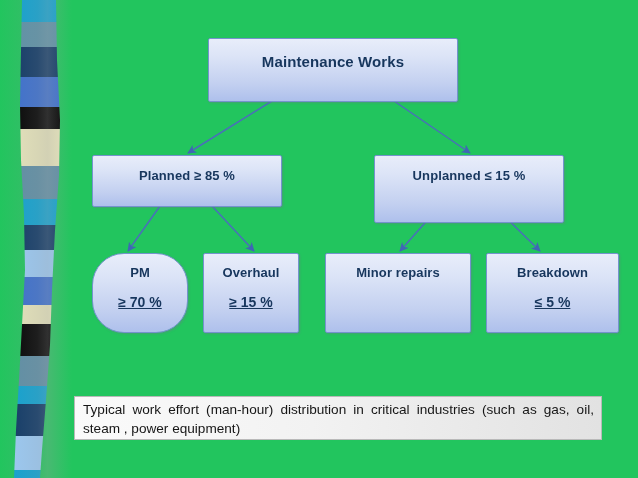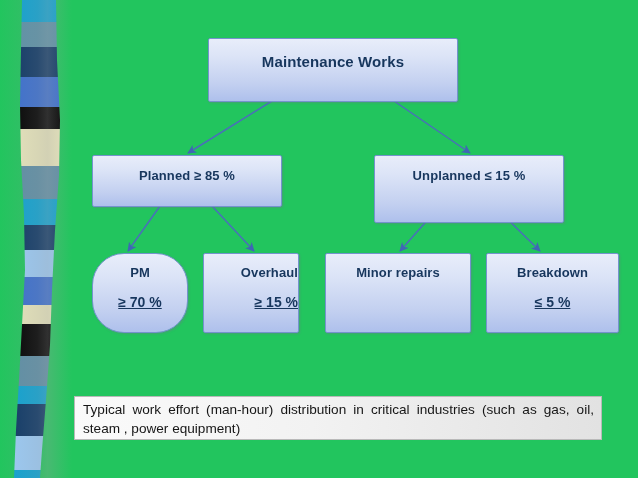--- a/index.html
+++ b/index.html
@@ -73,21 +73,21 @@
 
   #node-planned   { left: 92px;  top: 155px; width: 190px; height: 52px; }
   #node-unplanned { left: 374px; top: 155px; width: 190px; height: 68px; }
   #node-planned .ttl, #node-unplanned .ttl { padding-top: 12px; }
 
   .leaf { height: 80px; }
   .leaf .ttl { padding-top: 11px; }
   .leaf .sub { padding-top: 14px; }
 
   #node-pm       { left: 92px;  top: 253px; width: 96px; border-radius: 32px;  }
-  #node-overhaul { left: 203px; top: 253px; width: 96px; align-items: flex-end;  }
+  #node-overhaul { left: 203px; top: 253px; width: 96px;  }
   #node-minor    { left: 325px; top: 253px; width: 146px; gap: 23px; }
   #node-break    { left: 486px; top: 253px; width: 133px; }
 
   
   #connectors { position: absolute; left: 0; top: 0; }
 
   
   #caption {
     position: absolute;
     left: 74px; top: 396px;

